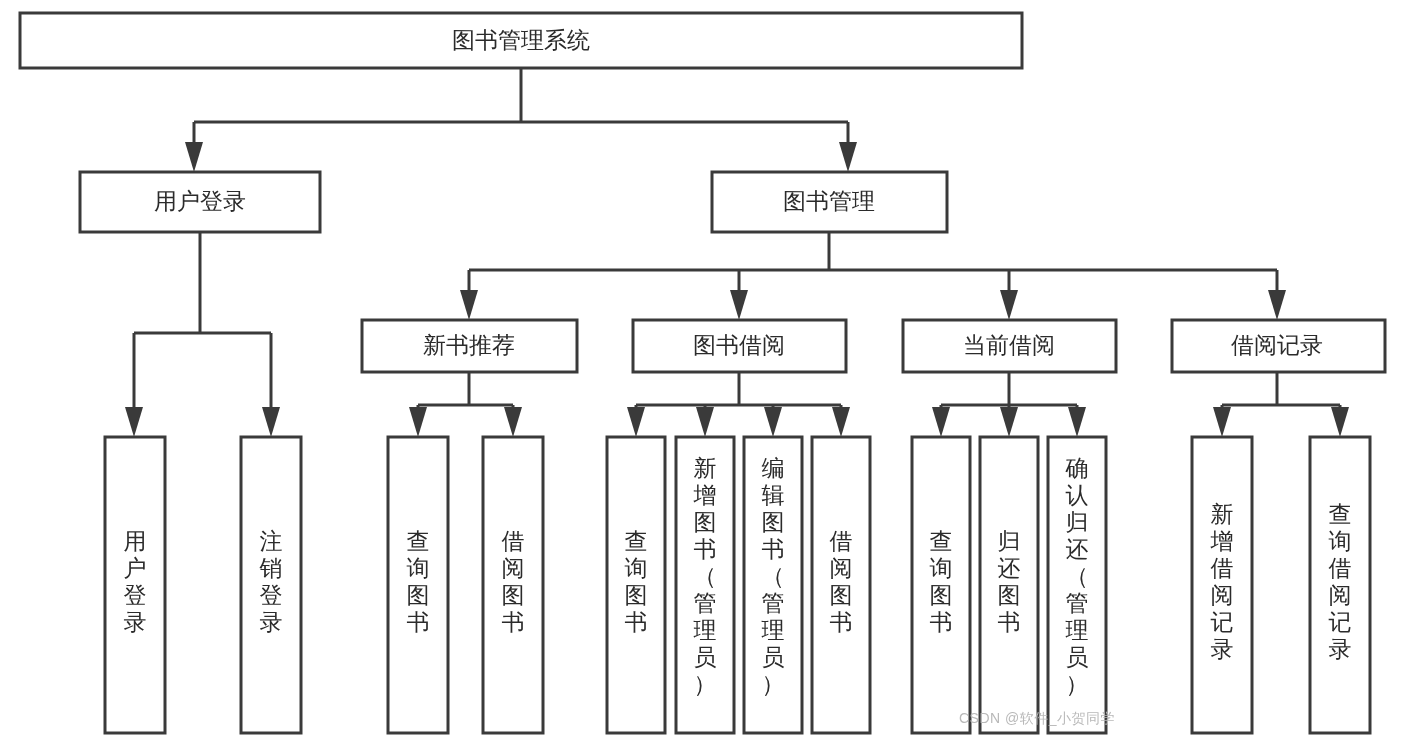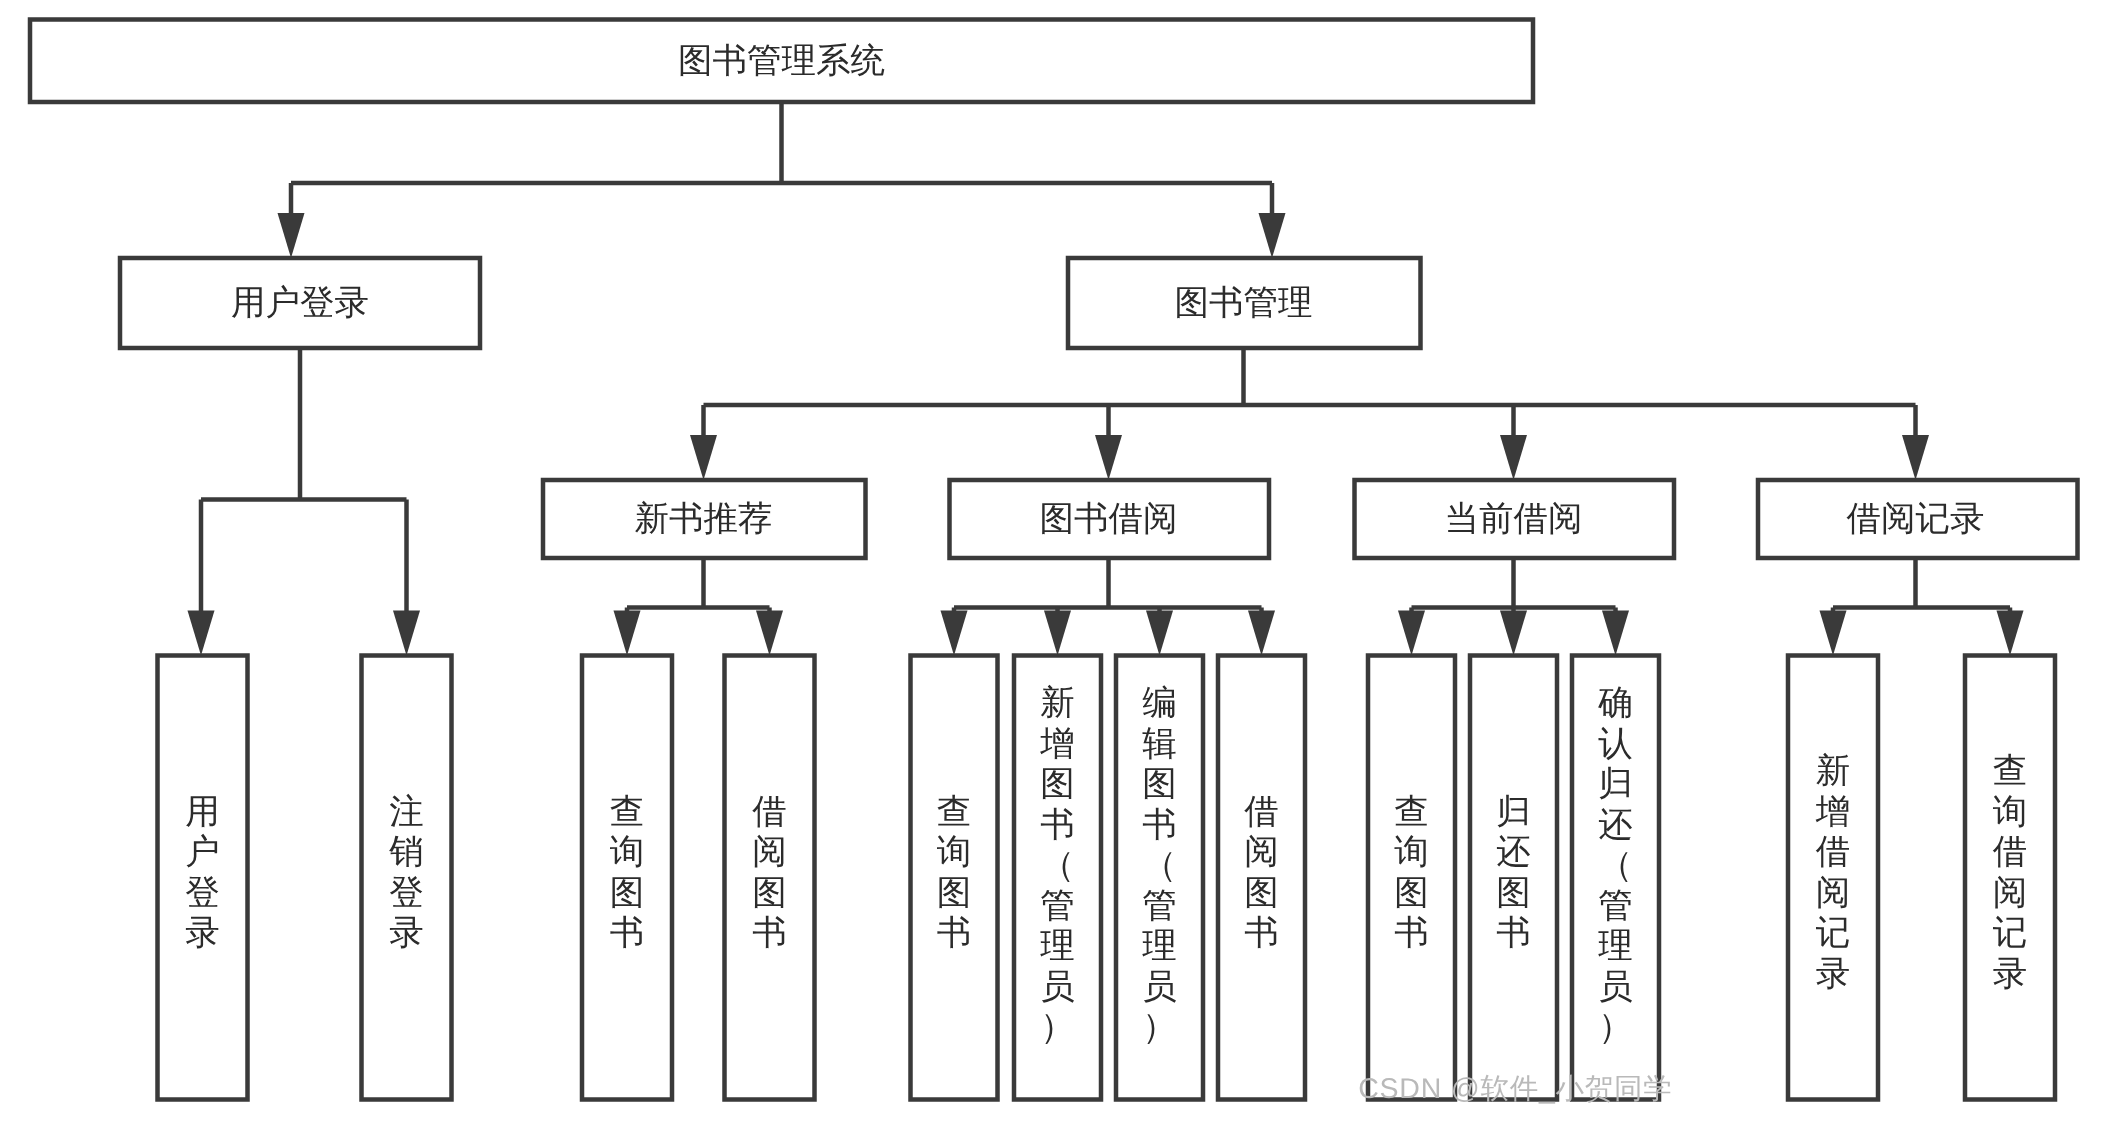--- a/index.html
+++ b/index.html
@@ -14,23 +14,23 @@
   .arrow-head{fill:#3a3a3a;stroke:none;}
   text.node-label{
     font-family:"Liberation Sans","DejaVu Sans",sans-serif;
     fill:#2b2b2b;
     text-anchor:middle;
     dominant-baseline:middle;
   }
   text.h-label{font-size:23px;}
   text.v-label{font-size:23px;}
   .watermark{
-    position:absolute;right:8px;bottom:8px;
+    position:absolute;right:8px;bottom:19px;
     font-family:"Liberation Sans","DejaVu Sans",sans-serif;
-    font-size:19px;color:#b9b9b9;white-space:nowrap;
+    font-size:14px;color:#b9b9b9;white-space:nowrap;
     letter-spacing:0.5px;pointer-events:none;
   }
 </style>
 </head>
 <body>
 
 <div id="diagram-root">
   <svg class="flow" viewBox="0 0 1405 747" xmlns="http://www.w3.org/2000/svg">
 
     <g>

